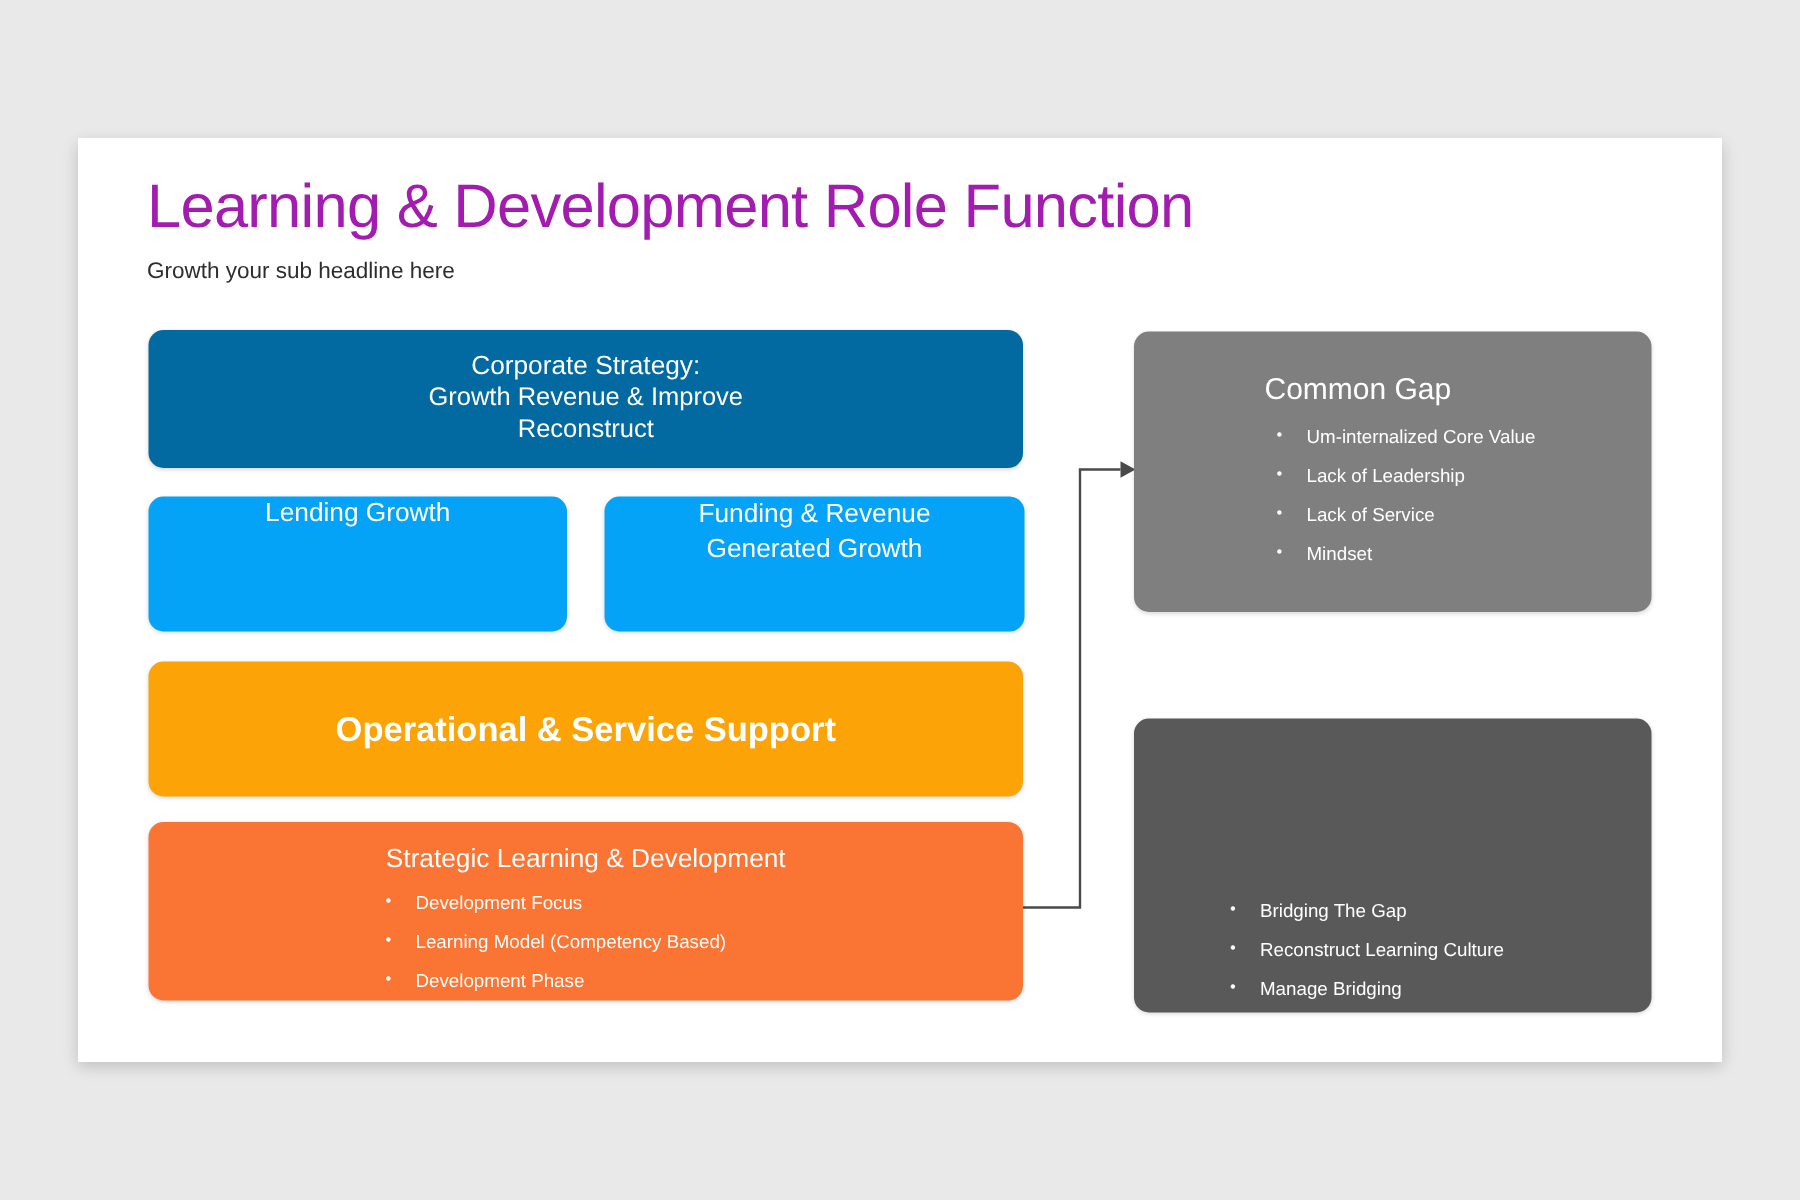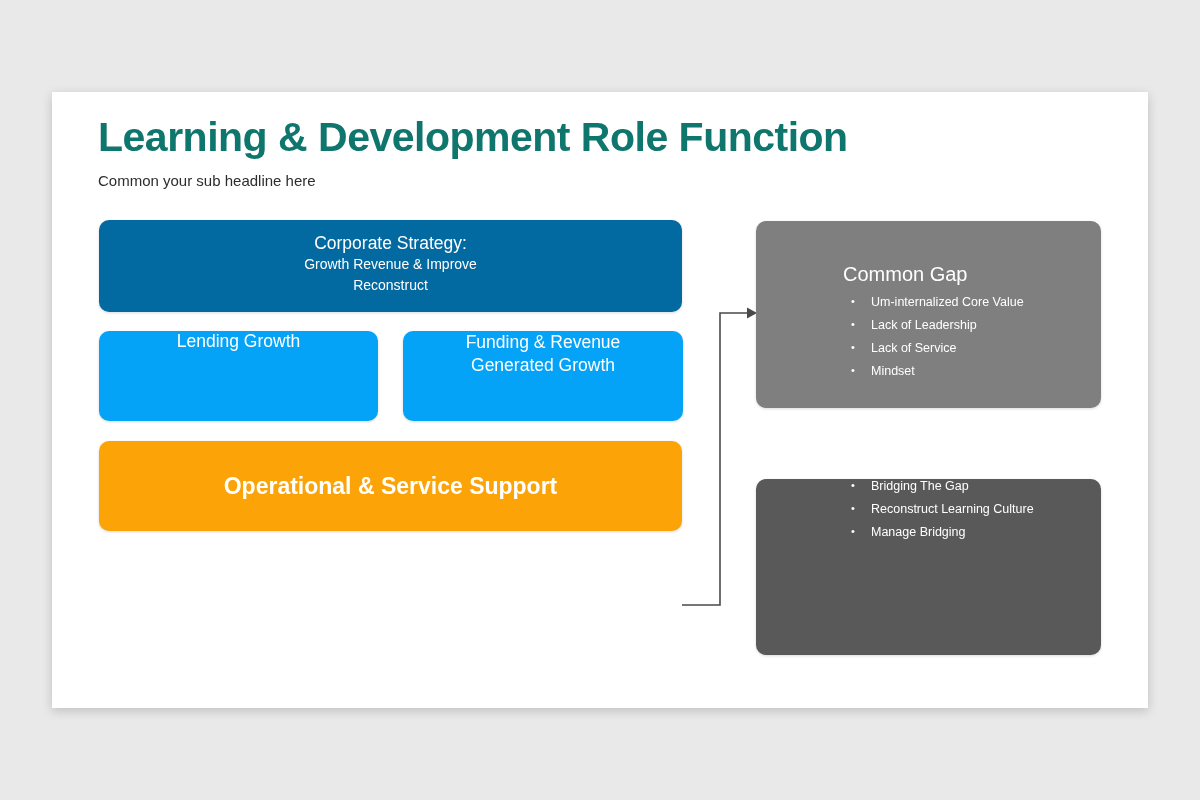--- a/index.html
+++ b/index.html
@@ -14,85 +14,86 @@
     position:absolute;
     left:52px; top:92px;
     width:1096px; height:616px;
     background:#ffffff;
     box-shadow:0 3px 10px rgba(0,0,0,0.18);
   }
   .slide-title {
     position:absolute;
     left:46px; top:22px;
     font-size:41px;
-    font-weight:700;
-    color:#0f766e;
+    font-weight:400;
+    color:#a21caf;
     letter-spacing:-0.5px;
     white-space:nowrap;
   }
   .slide-subtitle {
     position:absolute;
     left:46px; top:80px;
     font-size:15px;
     color:#2d2d2d;
   }
   .box {
     position:absolute;
     border-radius:10px;
     color:#ffffff;
     box-shadow:0 1px 3px rgba(0,0,0,0.15);
   }
   .box-corporate { left:47px; top:128px; width:583px; height:92px; text-align:center; padding-top:13px; }
   .box-corporate .box-heading { font-size:17.5px; }
-  .box-corporate .box-line { font-size:14px; line-height:21px; }
+  .box-corporate .box-line { font-size:17px; line-height:21px; }
   .box-corporate .box-line:first-of-type { margin-top:5px; }
   .box-lending { left:47px; top:239px; width:279px; height:90px;
     display:flex; align-items:flex-start; justify-content:center; font-size:17.5px; }
   .box-funding { left:351px; top:239px; width:280px; height:90px;
     display:flex; flex-direction:column; align-items:center; 
     font-size:17.5px; line-height:23px; }
   .box-operational { left:47px; top:349px; width:583px; height:90px;
     display:flex; align-items:center; justify-content:center;
     font-size:23px; font-weight:bold; }
   .box-strategic { left:47px; top:456px; width:583px; height:119px; padding-top:14px; }
   .box-strategic .box-heading { font-size:17.5px; text-align:center; }
   .box-strategic ul { margin-top:9px; padding-left:158px; }
-  .box-commongap { left:704px; top:129px; width:345px; height:187px; padding-top:42px; padding-left:87px; }
+  .box-commongap { left:704px; top:129px; width:345px; height:187px; padding-top:28px; padding-left:87px; }
   .box-commongap .box-heading { font-size:20px; }
   .box-commongap ul { margin-top:9px; padding-left:8px; }
-  .box-bridging { left:704px; top:387px; width:345px; height:176px;
-    display:flex; flex-direction:column; justify-content:flex-start; padding-left:87px; }
+  .box-bridging { left:704px; top:387px; width:345px; height:196px;
+    display:flex; flex-direction:column; justify-content:flex-end; padding-left:56px; }
   .box-bridging ul { padding-left:8px; }
   ul.bullets { list-style:none; }
   ul.bullets li {
     position:relative;
     font-size:12.5px;
     padding-left:20px;
     margin-bottom:9px;
+    margin-top:12px;
   }
   ul.bullets li::before {
     content:"\2022";
     position:absolute;
     left:0; top:0;
     font-size:11px;
   }
   .connector-svg {
     position:absolute;
     left:0; top:0;
     width:1096px; height:616px;
     pointer-events:none;
   }
 </style>
 </head>
 <body style="background: rgb(233, 233, 233);">
 
 <div class="slide-card">
 
   <h1 class="slide-title">Learning &amp; Development Role Function</h1>
-  <div class="slide-subtitle">Common your sub headline here</div>
+  <div class="slide-subtitle">Growth your sub headline here</div>
 
   <svg class="connector-svg" viewBox="0 0 1096 616">
     <polyline points="630,513 668,513 668,221 695,221" fill="none" stroke="#4a4a4a" stroke-width="1.6"></polyline>
     <polygon points="695,215.5 705,221 695,226.5" fill="#4a4a4a"></polygon>
   </svg>
 
   <div class="box box-corporate" style="background-color: #0369a1;">
     <div class="box-heading">Corporate Strategy:</div>
     <div class="box-line">Growth Revenue &amp; Improve</div>
     <div class="box-line">Reconstruct</div>
@@ -104,20 +105,28 @@
 
   <div class="box box-funding" style="background-color: rgb(5, 163, 247);">
     <span>Funding &amp; Revenue</span>
     <span>Generated Growth</span>
   </div>
 
   <div class="box box-operational" style="background-color: rgb(251, 163, 7);">
     <span>Operational &amp; Service Support</span>
   </div>
 
+  <div class="box box-strategic" style="background-color: rgb(250, 116, 52);">
+    <div class="box-heading">Strategic Learning &amp; Development</div>
+    <ul class="bullets">
+        <li>Development Focus</li>
+        <li>Learning Model (Competency Based)</li>
+        <li>Development Phase</li>
+      </ul>
+  </div>
 
   <div class="box box-commongap" style="background-color: rgb(127, 127, 127);">
     <div class="box-heading">Common Gap</div>
     <ul class="bullets">
         <li>Um-internalized Core Value</li>
         <li>Lack of Leadership</li>
         <li>Lack of Service</li>
         <li>Mindset</li>
       </ul>
   </div>

